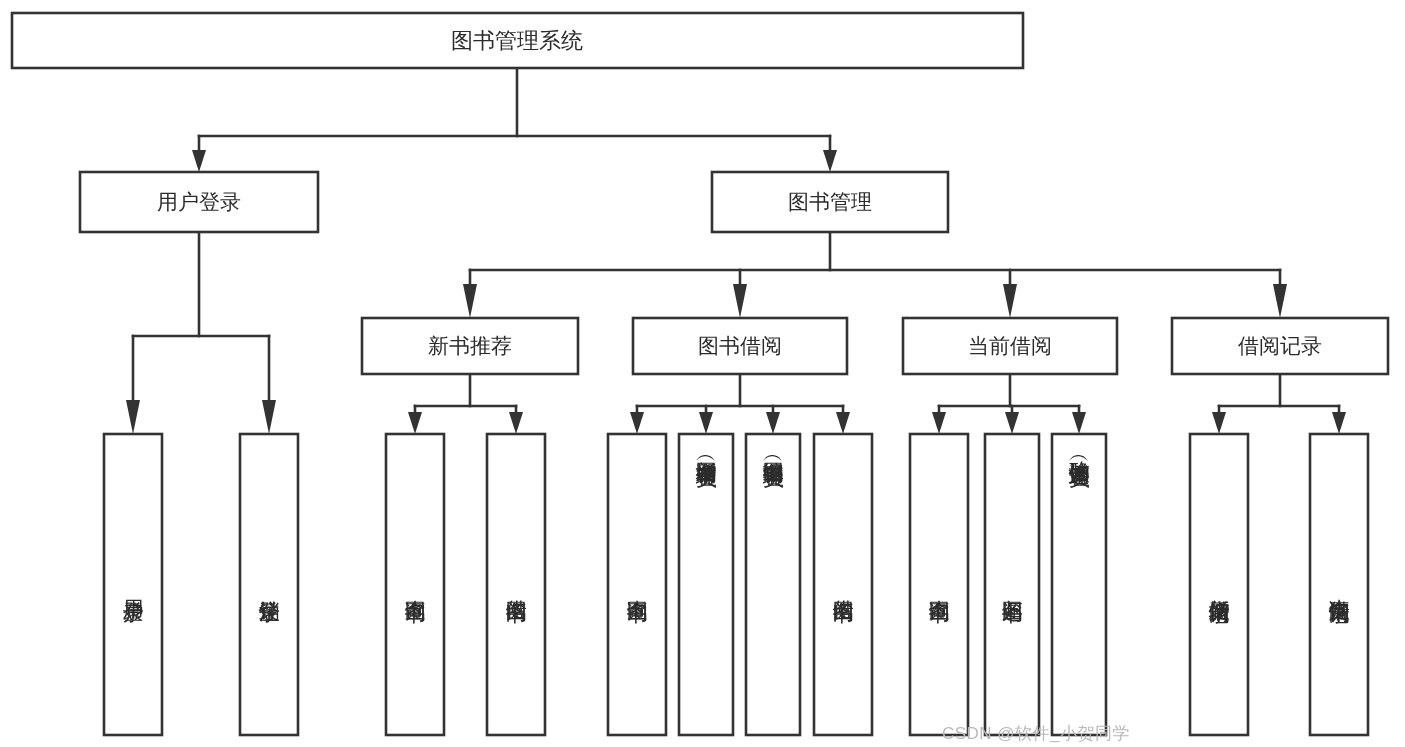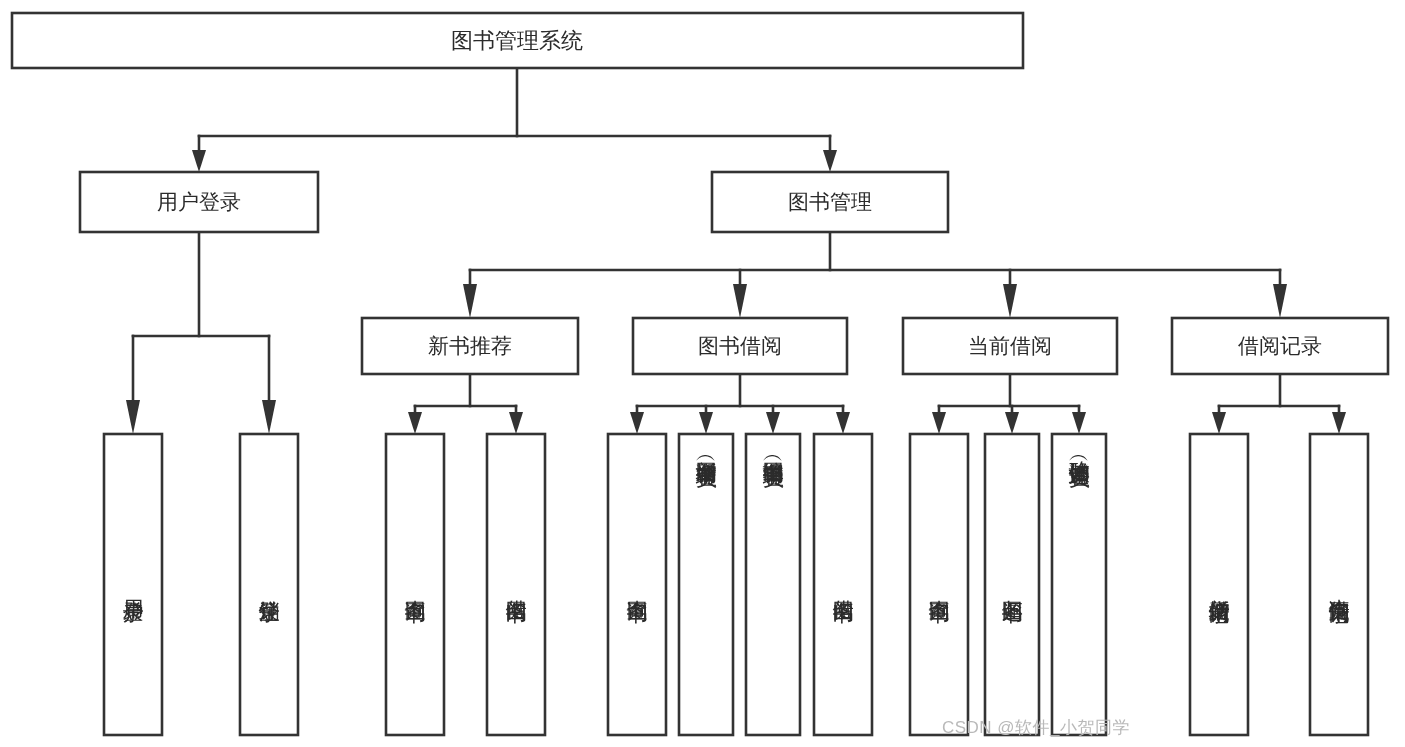--- a/index.html
+++ b/index.html
@@ -68,21 +68,21 @@
     font-family: "Liberation Sans", sans-serif;
     font-size: 21px;
     line-height: 1.06;
     color: #2b2b2b;
     letter-spacing: 1px;
     white-space: nowrap;
   }
   #watermark {
     position: absolute;
     right: 8px;
-    bottom: 8px;
+    bottom: 2px;
     font-family: "Liberation Sans", sans-serif;
     font-size: 17px;
     color: #b9b9b9;
     letter-spacing: 0.5px;
     white-space: nowrap;
   }
 </style>
 </head>
 <body>
 

